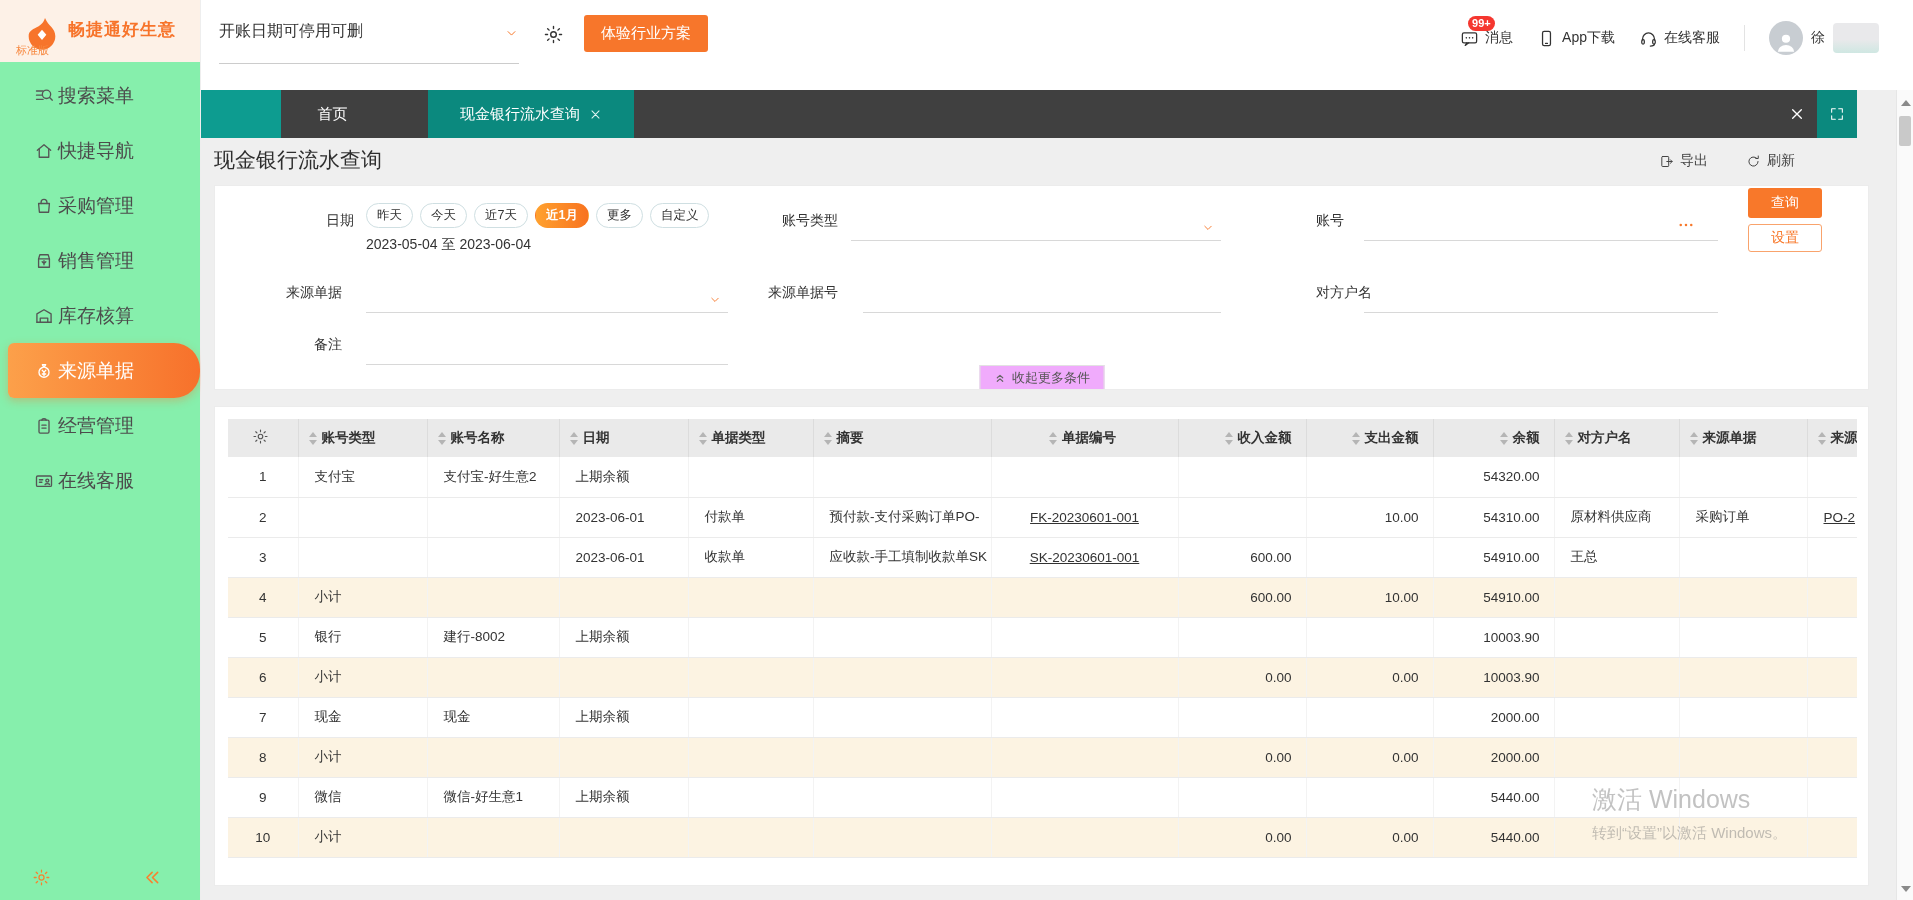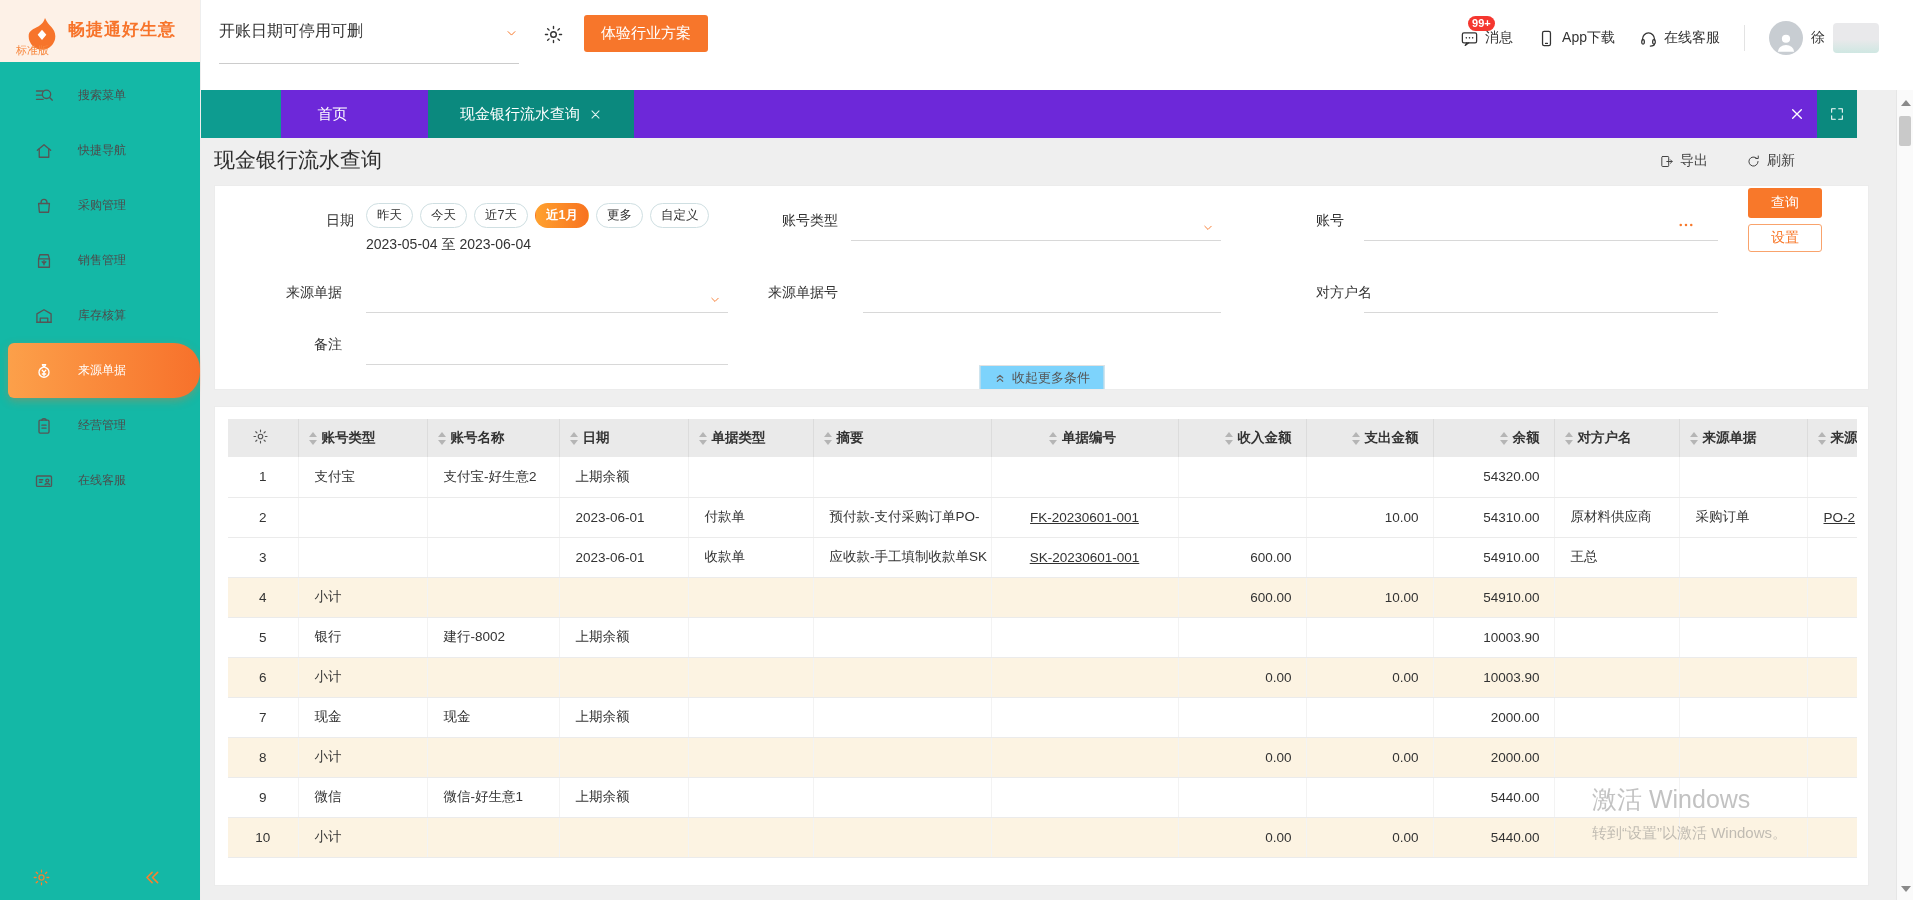--- a/index.html
+++ b/index.html
@@ -1,27 +1,27 @@
 <!DOCTYPE html>
 <html><head>
 <meta charset="utf-8">
 <style>
   * { margin:0; padding:0; box-sizing:border-box; }
   html,body { width:1913px; height:900px; overflow:hidden; background:#efefef;
     font-family:"Liberation Sans","DejaVu Sans",sans-serif; color:#333; }
   .app { display:flex; width:1913px; height:900px; }
 
   
-  .sidebar { width:201px; height:100%; background:#14b8a6; position:relative; flex:0 0 201px; border-right:1px solid #eee; }
+  .sidebar { width:201px; height:100%; background:#86efac; position:relative; flex:0 0 201px; border-right:1px solid #eee; }
   .logo-area { height:62px; background:#fdf1e7; display:flex; align-items:center; padding:6px 10px 2px 22px; position:relative; }
   .logo-bird { width:40px; height:40px; flex:0 0 40px; }
   .brand-txt { color:#f7742b; font-weight:bold; font-size:17px; margin-left:6px; margin-top:-8px; letter-spacing:1px; }
   .brand-edition { position:absolute; left:16px; bottom:4px; color:#f7883f; font-size:11px; }
   .side-nav { padding-top:6px; }
-  .side-item { height:55px; display:flex; align-items:center; gap:24px; padding-left:34px; font-size:12px; color:#4c4c4c; cursor:pointer;text-align:right; }
+  .side-item { height:55px; display:flex; align-items:center; gap:4px; padding-left:34px; font-size:19px; color:#4c4c4c; cursor:pointer;text-align:right; }
   .side-item .ic { width:20px; height:20px; color:#555; }
   .side-item.active { margin-left:8px; padding-left:26px; color:#fff; background:linear-gradient(90deg,#fca04a,#f7712b); border-radius:6px 26px 26px 6px; box-shadow:0 3px 8px rgba(247,113,43,.35); }
   .side-item.active .ic { color:#fff; }
   .side-footer { position:absolute; bottom:0; left:0; right:0; height:46px; display:flex; align-items:center; justify-content:space-between; padding:0 38px 0 32px; }
   .side-footer .ic { width:19px; height:19px; color:#f7822f; cursor:pointer; }
 
   
   .main { flex:1; position:relative; height:100%; }
 
   
@@ -36,21 +36,21 @@
   .top-link .ic { width:19px; height:19px; color:#333; }
   .badge { position:absolute; top:-13px; left:8px; background:#f5372f; color:#fff; font-size:11px; font-weight:bold; border-radius:9px; padding:1px 4px; line-height:13px; }
   .v-div { width:1px; height:26px; background:#e3e3e3; }
   .avatar { width:34px; height:34px; border-radius:50%; background:#c8cdd2; display:flex; align-items:flex-end; justify-content:center; overflow:hidden; }
   .avatar .ic { width:26px; height:26px; color:#fff; }
   .user-wrap { display:flex; align-items:center; gap:8px; cursor:pointer; }
   .user-name { font-size:14px; color:#333; }
   .name-blur { width:46px; height:30px; border-radius:4px; background:linear-gradient(180deg,#e9e9eb 55%,#cfe7e2 100%); }
 
   
-  .tabbar { height:48px; background:#6d28d9; margin-right:56px; display:flex; align-items:stretch; }
+  .tabbar { height:48px; background:#404040; margin-right:56px; display:flex; align-items:stretch; }
   .tab-lead { width:80px; background:#0d9c90; }
   .tab { display:flex; align-items:center; justify-content:center; color:#fff; font-size:15px; cursor:pointer; }
   .tab-home { width:103px; }
   .tab-active { width:206px; margin-left:44px; background:#0b897e; gap:9px; }
   .tab-x { width:13px; height:13px; color:#dff4f1; }
   .tabbar-btns { margin-left:auto; display:flex; }
   .tbtn { width:40px; display:flex; align-items:center; justify-content:center; cursor:pointer; }
   .tbtn .ic { width:16px; height:16px; color:#fff; }
   .tbtn.fs { background:#0b897e; }
 
@@ -66,21 +66,21 @@
   .f-label { position:absolute; font-size:14px; color:#333; }
   .f-line { position:absolute; height:26px; border-bottom:1px solid #d8d8d8; cursor:text; }
   .f-line .ic { position:absolute; right:6px; top:6px; width:14px; height:14px; color:#f7782b; }
   .pills { position:absolute; left:151px; top:17px; display:flex; gap:7px; }
   .pill { height:25px; padding:0 10px; display:flex; align-items:center; border:1px solid #cfdfe2; border-radius:13px; font-size:12.5px; color:#333; background:#fff; cursor:pointer; white-space:nowrap; }
   .pill.active { background:linear-gradient(90deg,#ffa12f,#f8731f); border-color:transparent; color:#fff; font-weight:bold; }
   .date-range { position:absolute; left:151px; top:50px; font-size:14px; color:#333;text-align:center; }
   .dots3 { position:absolute; width:18px; height:18px; color:#f7782b; cursor:pointer; }
   .btn-query { position:absolute; left:1533px; top:2px; width:74px; height:30px; background:#f8782a; color:#fff; border:none; border-radius:3px; font-size:14px; cursor:pointer; font-family:inherit; }
   .btn-set { position:absolute; left:1533px; top:38px; width:74px; height:28px; background:#fff; color:#f8782a; border:1px solid #f9a36c; border-radius:3px; font-size:14px; cursor:pointer; font-family:inherit; }
-  .collapse-pill { position:absolute; left:50%; bottom:0; transform:translateX(-50%); height:24px; background:#7dd3fc; border:1px solid #e2e2e2; border-bottom:none; display:flex; align-items:center; gap:6px; padding:0 13px; font-size:13px; color:#555; cursor:pointer; }
+  .collapse-pill { position:absolute; left:50%; bottom:0; transform:translateX(-50%); height:24px; background:#f0abfc; border:1px solid #e2e2e2; border-bottom:none; display:flex; align-items:center; gap:6px; padding:0 13px; font-size:13px; color:#555; cursor:pointer; }
   .collapse-pill .ic { width:13px; height:13px; color:#666; }
 
   
   .table-panel { position:absolute; left:13px; top:268px; width:1655px; height:480px; background:#fff; border:1px solid #ececec; padding:12px 13px 0 13px; overflow:hidden; }
   table { border-collapse:collapse; table-layout:fixed; width:1629px; }
   thead th { background:#eaeaea; height:38px; font-size:13.5px; font-weight:bold; color:#333; border-right:1px solid #dcdcdc; padding:0 14px 0 10px; white-space:nowrap; overflow:hidden; cursor:pointer; }
   thead th:last-child { border-right:none; }
   .hwrap { display:flex; align-items:center; gap:5px; }
   .al-c .hwrap { justify-content:center; } .al-r .hwrap { justify-content:flex-end; }
   .sort { display:inline-flex; flex-direction:column; gap:3px; flex:0 0 auto; }

